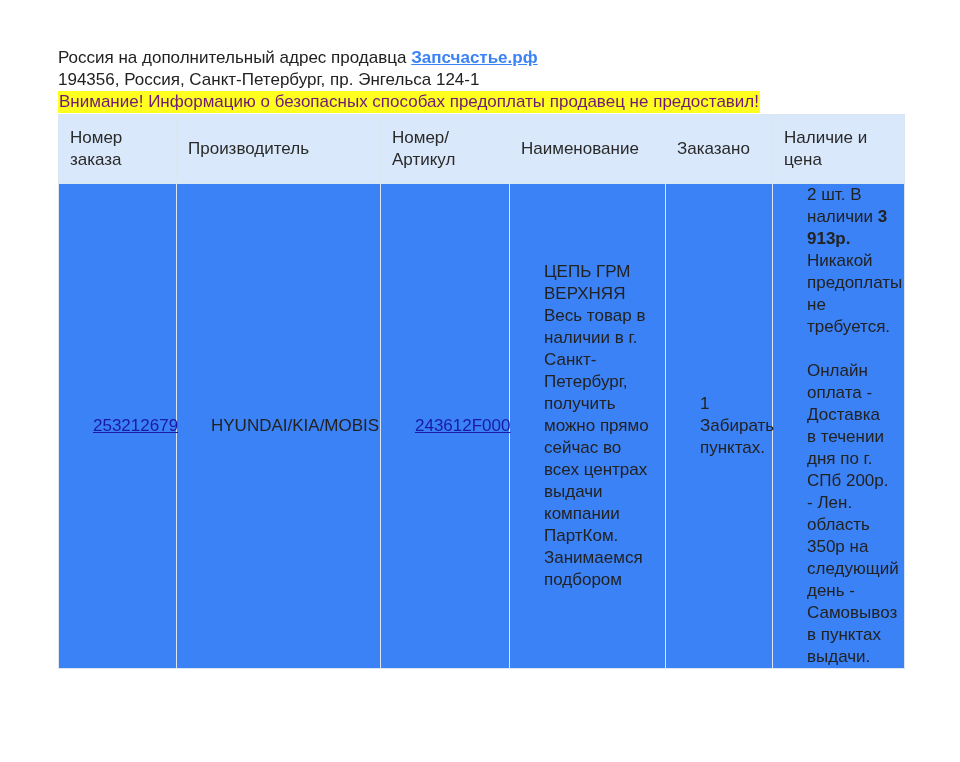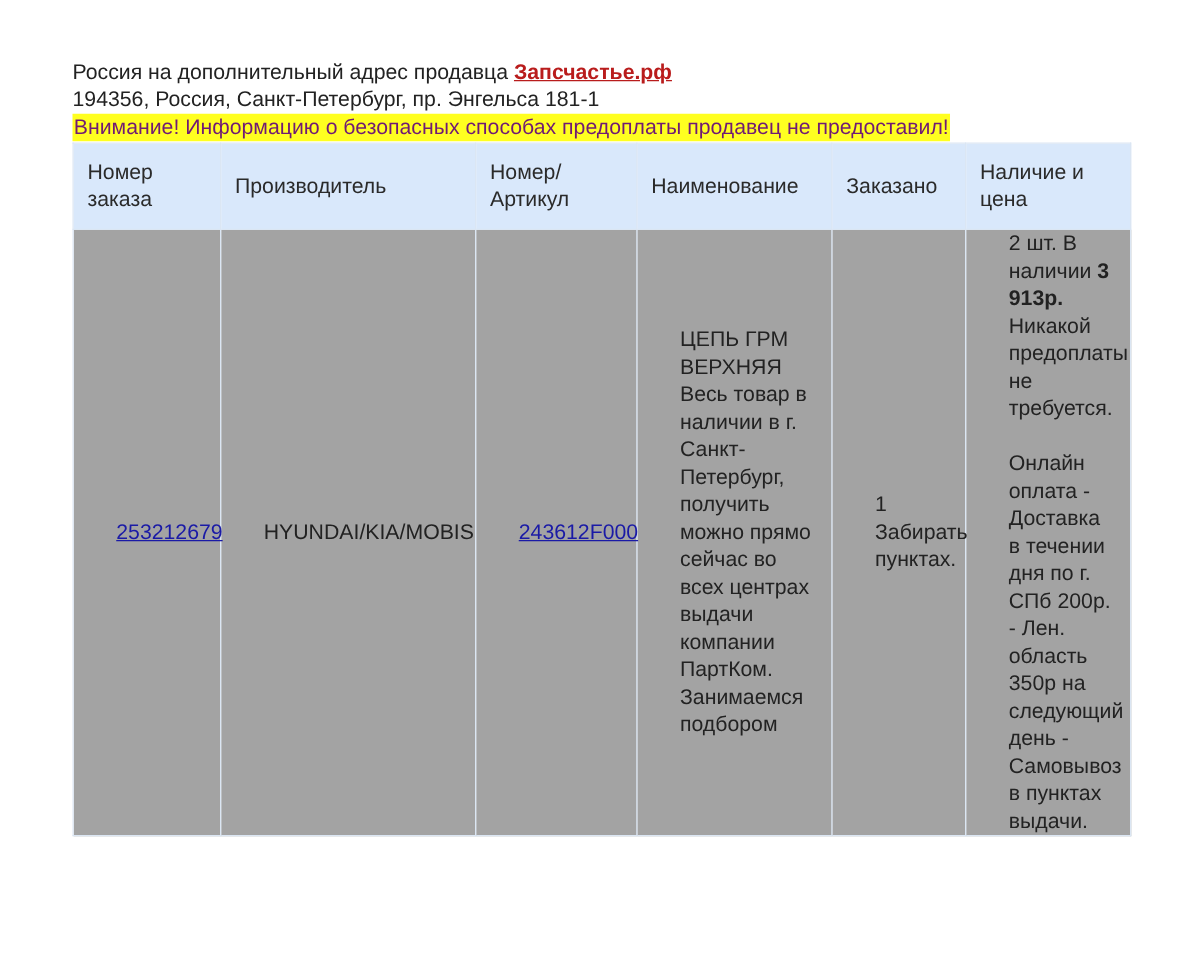--- a/index.html
+++ b/index.html
@@ -21,21 +21,21 @@
       left: 58px;
       top: 47px;
       width: 846px;
     }
     .line { display: block; white-space: nowrap; }
     a.link {
       color: #1a1aa6;
       text-decoration: underline;
     }
     a.brand {
-      color: #b91c1c;
+      color: #3b82f6;
       font-weight: bold;
       text-decoration: underline;
     }
     .warning {
       display: inline-block;
       background: #ffff20;
       color: #701a75;
       white-space: nowrap;
       padding: 0 1px;
     }
@@ -55,35 +55,35 @@
       font-size: 17px;
       line-height: 22px;
     }
     table.orders thead th {
       background: #d9e8fb;
       height: 68px;
       color: #2a2a2a;
     }
     table.orders tbody td {
       height: 484px;
-      background: #a3a3a3;
+      background: #3b82f6;
       padding-left: 34px;
     }
     .cell-text { white-space: normal; }
     .price { font-weight: bold; }
     .gap { display: block; height: 22px; }
   </style>
 </head>
 <body>
 
 <div class="wrap">
   <span class="line">
     <span>Россия на дополнительный адрес продавца </span><a class="brand" href="#">Запсчастье.рф</a>
   </span>
-  <span class="line">194356, Россия, Санкт-Петербург, пр. Энгельса 181-1</span>
+  <span class="line">194356, Россия, Санкт-Петербург, пр. Энгельса 124-1</span>
   <span class="line">
     <span class="warning">Внимание! Информацию о безопасных способах предоплаты продавец не предоставил!</span>
   </span>
 
   <table class="orders">
     <colgroup>
       <col style="width:118px">
       <col style="width:204px">
       <col style="width:129px">
       <col style="width:156px">

